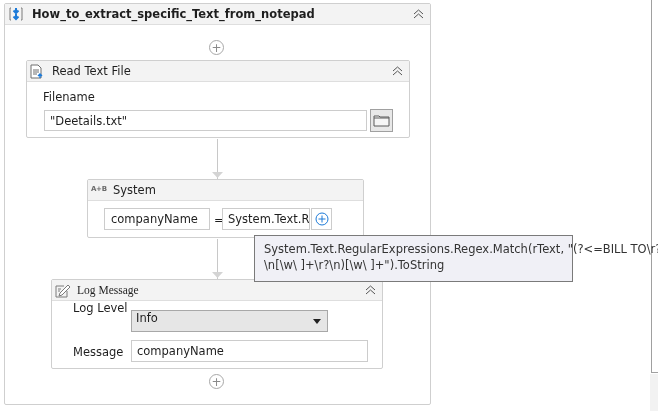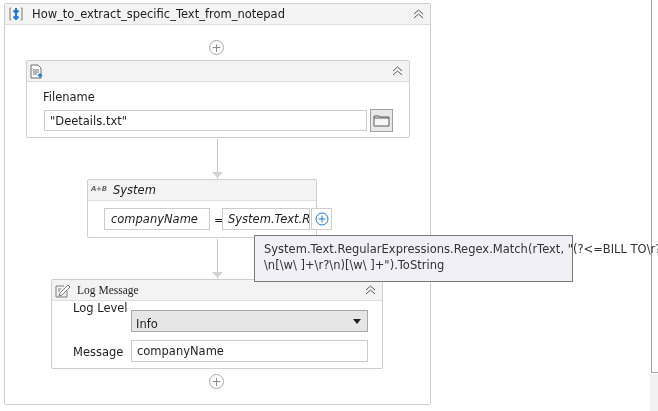--- a/index.html
+++ b/index.html
@@ -26,40 +26,41 @@
 <div class="card" style="left:4px; top:3px; width:427px; height:402px;">
   <div class="card-header">
     <span style="position:absolute; left:4px; top:3px; width:14px; height:14px;">
       <svg width="14" height="14" viewBox="0 0 14 14">
         <path d="M2 1 H1 V13 H2" stroke="#7a7a7a" fill="none" stroke-width="1"></path>
         <path d="M12 1 H13 V13 H12" stroke="#7a7a7a" fill="none" stroke-width="1"></path>
         <path d="M7 1 V5 M4.5 3.5 L7 6 L9.5 3.5" stroke="#1c7ad8" fill="none" stroke-width="2"></path>
         <path d="M7 7 V11 M4.5 9.5 L7 12 L9.5 9.5" stroke="#1c7ad8" fill="none" stroke-width="2"></path>
       </svg>
     </span>
-    <span class="title" style="position:absolute; left:27px;">How_to_extract_specific_Text_from_notepad</span>
+    <span class="title" style="position:absolute; left:27px;font-weight:bold;">How_to_extract_specific_Text_from_notepad</span>
     <span class="collapse">
       <svg width="11" height="10" viewBox="0 0 11 10">
           <path d="M1 5 L5.5 1 L10 5 M1 9 L5.5 5 L10 9" stroke="#555" fill="none" stroke-width="1"></path>
         </svg>
     </span>
   </div>
 </div>
 
 <div class="plus" style="left:209px; top:40px;">+</div>
 
 <div class="card" style="left:26px; top:60px; width:384px; height:78px;">
   <div class="card-header">
     <span style="position:absolute; left:3px; top:3px; width:14px; height:15px;">
       <svg width="14" height="15" viewBox="0 0 14 15">
         <path d="M1 1 H8 L11 4 V14 H1 Z" stroke="#6e6e6e" fill="#fff" stroke-width="1"></path>
         <path d="M3 6 H9 M3 8 H9 M3 10 H7" stroke="#6e6e6e" stroke-width="1"></path>
         <path d="M10 14 V10 M8 12 L10 10 L12 12" stroke="#1c7ad8" fill="none" stroke-width="1.4"></path>
       </svg>
     </span>
+    <span class="title" style="position:absolute; left:25px;">Read Text File</span>
     <span class="collapse">
       <svg width="11" height="10" viewBox="0 0 11 10">
           <path d="M1 5 L5.5 1 L10 5 M1 9 L5.5 5 L10 9" stroke="#555" fill="none" stroke-width="1"></path>
         </svg>
     </span>
   </div>
   <span class="label" style="left:16px; top:29px;text-align:right;">Filename</span>
   <div class="field" style="left:17px; top:49px; width:323px; height:21px; padding-left:5px;">"Deetails.txt"</div>
   <div style="position:absolute; left:343px; top:48px; width:23px; height:23px; background:#e8e8e8; border:1px solid #a0a0a0; display:flex; align-items:center; justify-content:center; cursor:pointer;">
     <svg width="17" height="13" viewBox="0 0 17 13">
@@ -67,21 +68,21 @@
       <path d="M1 4 H16" stroke="#5a5a5a" stroke-width="1"></path>
     </svg>
   </div>
 </div>
 
 <div class="connector" style="left:217px; top:139px; height:40px;"></div>
 <svg class="abs" style="left:212px; top:172px;" width="11" height="7" viewBox="0 0 11 7">
     <path d="M0 0 L5.5 6 L11 0 Z" fill="#d4d4d4"></path>
   </svg>
 
-<div class="card" style="left:87px; top:179px; width:230px; height:59px;font-style:italic;">
+<div class="card" style="left:87px; top:179px; width:277px; height:59px;">
   <div class="card-header">
     <span style="position:absolute; left:3px; top:5px; font-size:7px; font-weight:bold; color:#6a6a6a; letter-spacing:-0.3px;">A+B</span>
     <span class="title" style="position:absolute; left:25px;">System</span>
   </div>
   <div class="field" style="left:16px; top:28px; width:106px; height:22px; padding-left:6px;">companyName</div>
   <span class="label" style="left:126px; top:33px;">=</span>
   <div class="field" style="left:134px; top:28px; width:88px; height:22px; padding-left:5px;">System.Text.Re</div>
   <div style="position:absolute; left:223px; top:28px; width:21px; height:22px; border:1px solid #cccccc; background:#fff; display:flex; align-items:center; justify-content:center; cursor:pointer;">
     <svg width="14" height="14" viewBox="0 0 14 14">
       <circle cx="7" cy="7" r="6" stroke="#1c7ad8" fill="#fff" stroke-width="1"></circle>
@@ -105,21 +106,21 @@
       </svg>
     </span>
     <span class="title" style="position:absolute; left:25px;font-family:Liberation Serif, serif;">Log Message</span>
     <span class="collapse">
       <svg width="11" height="10" viewBox="0 0 11 10">
           <path d="M1 5 L5.5 1 L10 5 M1 9 L5.5 5 L10 9" stroke="#555" fill="none" stroke-width="1"></path>
         </svg>
     </span>
   </div>
   <span class="label" style="left:21px; top:21px;">Log Level</span>
-  <div style="position:absolute; left:79px; top:30px; width:237px; height:22px; background:#e6e6e6; border:1px solid #a8a8a8; display:flex; align-items:flex-end; padding-left:4px; font-size:11.5px; cursor:pointer;">
+  <div style="position:absolute; left:79px; top:30px; width:197px; height:22px; background:#e6e6e6; border:1px solid #a8a8a8; display:flex; align-items:flex-start; padding-left:4px; font-size:11.5px; cursor:pointer;">
     <span>Info</span>
     <svg style="position:absolute; right:6px; top:8px;" width="8" height="5" viewBox="0 0 8 5">
         <path d="M0 0 L4 5 L8 0 Z" fill="#222"></path>
       </svg>
   </div>
   <span class="label" style="left:21px; top:65px;">Message</span>
   <div class="field" style="left:79px; top:60px; width:237px; height:22px; padding-left:5px;">companyName</div>
 </div>
 
 <div class="plus" style="left:209px; top:374px;">+</div>

